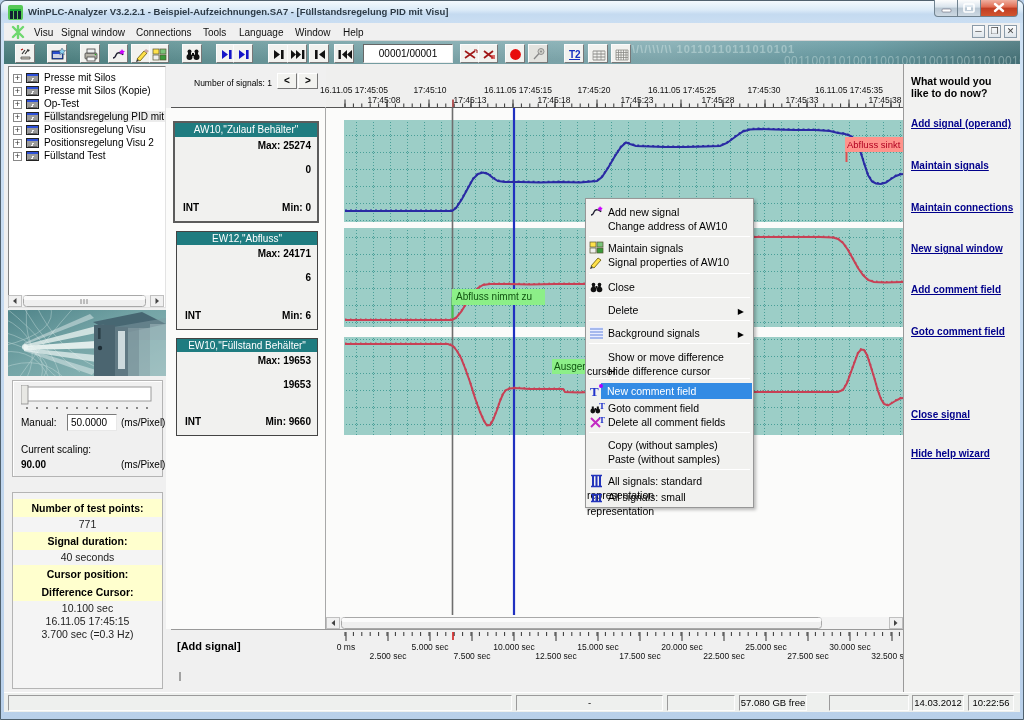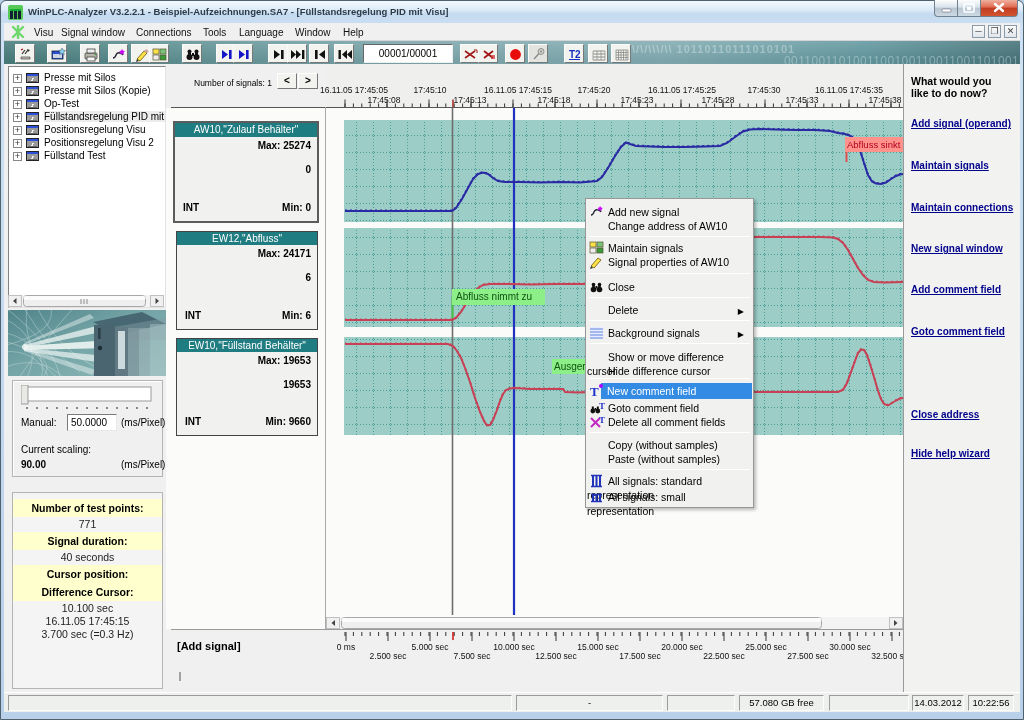--- a/index.html
+++ b/index.html
@@ -465,21 +465,21 @@
  </svg>
 
  <div id="rightpanel">
   <div class="abs" style="left:7px;top:11px;font-weight:bold;font-size:10.5px;line-height:12px">What would you<br>like to do now?</div>
   <div class="rlink" style="top:54px">Add signal (operand)</div>
   <div class="rlink" style="top:96px">Maintain signals</div>
   <div class="rlink" style="top:138px">Maintain connections</div>
   <div class="rlink" style="top:179px">New signal window</div>
   <div class="rlink" style="top:220px">Add comment field</div>
   <div class="rlink" style="top:262px">Goto comment field</div>
-  <div class="rlink" style="top:345px">Close address</div>
+  <div class="rlink" style="top:345px">Close signal</div>
   <div class="rlink" style="top:384px">Hide help wizard</div>
  </div>
 </div>
 
 <div id="ctxmenu" class="abs" style="left:585px;top:198px;width:169px;height:310px;background:#f1f1ef;border:1px solid #979797;box-shadow:2px 2px 3px rgba(0,0,0,0.25);z-index:50">
  <div class="mrow" style="top:6px"><span class="mtxt">Add new signal</span></div>
  <div class="mrow" style="top:20px"><span class="mtxt">Change address of AW10</span></div>
  <div class="msep" style="top:37px"></div>
  <div class="mrow" style="top:42px"><span class="mtxt">Maintain signals</span></div>
  <div class="mrow" style="top:56px"><span class="mtxt">Signal properties of AW10</span></div>
@@ -552,17 +552,17 @@
     </svg>
  <svg class="abs" style="left:3px;top:291px" width="16" height="14">
       <path d="M2 4.5 h11 M2 11.5 h11" stroke="#2233bb" stroke-width="1.4"></path>
       <path d="M4 5 v6 M7.5 5 v6 M11 5 v6" stroke="#2233bb" stroke-width="2"></path>
     </svg>
 </div>
 <div id="statusbar">
  <div class="scell" style="left:4px;width:504px"></div>
  <div class="scell" style="left:512px;width:147px">-</div>
  <div class="scell" style="left:663px;width:68px"></div>
- <div class="scell" style="left:735px;width:85px">57.080 GB free</div>
+ <div class="scell" style="left:735px;width:68px">57.080 GB free</div>
  <div class="scell" style="left:825px;width:80px"></div>
  <div class="scell" style="left:908px;width:52px">14.03.2012</div>
  <div class="scell" style="left:964px;width:46px">10:22:56</div>
 </div>
 
 </body></html>

